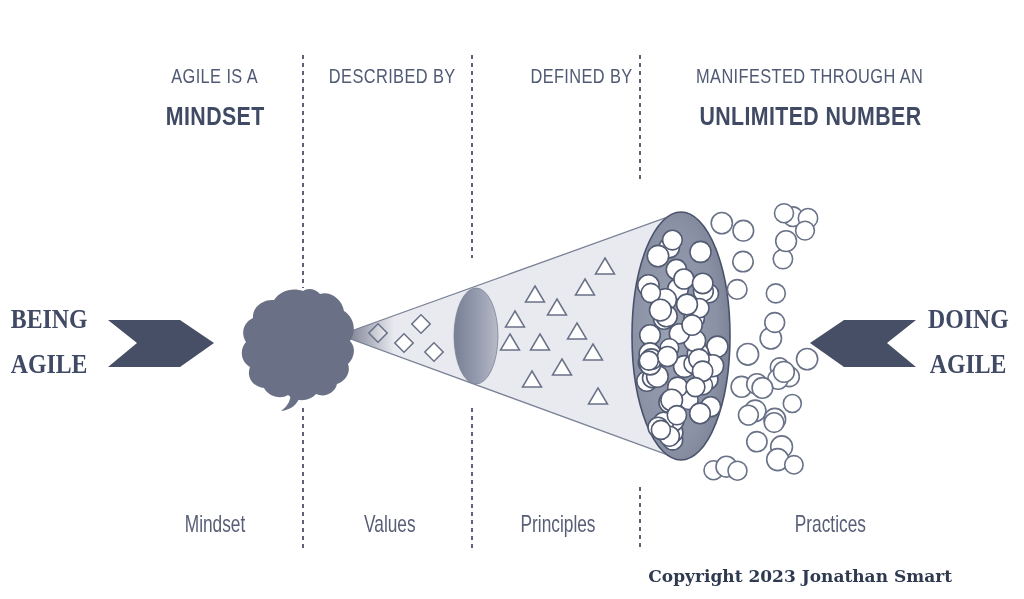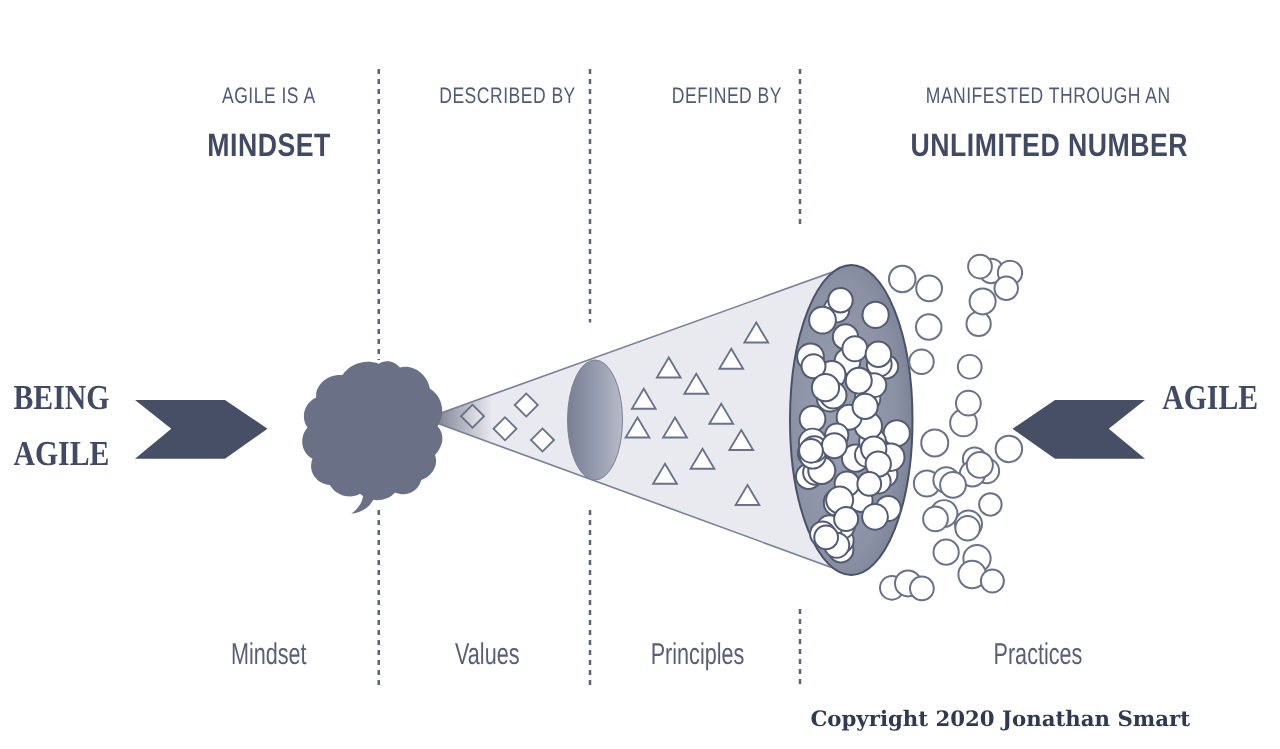--- a/index.html
+++ b/index.html
@@ -3,26 +3,26 @@
 <meta charset="utf-8">
 <style>
   html,body{margin:0;padding:0;background:#fff;}
   .canvas{position:relative;width:1024px;height:599px;background:#fff;overflow:hidden;
           font-family:"Liberation Sans",sans-serif;}
   
   .cx{display:inline-block;transform:scaleX(.78);transform-origin:50% 50%;white-space:nowrap;}
   .cxb{display:inline-block;transform:scaleX(.82);transform-origin:50% 50%;white-space:nowrap;}
   
   .col-header{position:absolute;top:56px;text-align:center;color:#515a74;}
-  .hl1{font-size:18px;font-weight:400;letter-spacing:.5px;line-height:40px;color:#515a74;}
+  .hl1{font-size:21px;font-weight:400;letter-spacing:.5px;line-height:40px;color:#515a74;}
   .hl2{font-size:26px;font-weight:700;letter-spacing:.5px;line-height:40px;color:#414a64;}
   .ch1{left:115px;width:200px;}
-  .ch2{left:306px;width:200px;text-align:center;}
+  .ch2{left:292px;width:200px;text-align:center;}
   .ch3{left:470px;width:224px;}
-  .ch4{left:684px;width:310px;}
+  .ch4{left:655px;width:310px;}
   
   .dot{position:absolute;width:2px;
        background:repeating-linear-gradient(to bottom,#5b6277 0 4px,transparent 4px 8px);}
   
   .side-label{position:absolute;top:296px;width:104px;text-align:center;
               font-family:"Liberation Serif",serif;font-weight:700;font-size:28px;
               line-height:45px;color:#414a64;}
   .side-label .cxb{transform:scaleX(.85);}
   
   .foot-label{position:absolute;top:510px;width:160px;text-align:center;
@@ -59,20 +59,21 @@
   <div class="dot" style="left:471px;top:55px;height:203px;"></div>
   <div class="dot" style="left:471px;top:408px;height:140px;"></div>
   <div class="dot" style="left:639px;top:55px;height:127px;"></div>
   <div class="dot" style="left:639px;top:487px;height:61px;"></div>
 
   <div class="side-label" style="left:-3px;">
     <div><span class="cxb">BEING</span></div>
     <div><span class="cxb">AGILE</span></div>
   </div>
   <div class="side-label" style="left:916px;">
+    <div><span class="cxb">DOING</span></div>
     <div><span class="cxb">AGILE</span></div>
   </div>
 
   <svg class="overlay" id="funnel-svg" width="1024" height="599" viewBox="0 0 1024 599">
     <defs>
       <linearGradient id="apexGrad" x1="0" y1="0" x2="1" y2="0">
         <stop offset="0" stop-color="#6a7085" stop-opacity="1"></stop>
         <stop offset="1" stop-color="#6a7085" stop-opacity="0"></stop>
       </linearGradient>
       <linearGradient id="midGrad" x1="0" y1="0" x2="1" y2="0">
@@ -221,14 +222,14 @@
 
     <polygon points="108,320 180,320 214,343 180,367 108,367 137,343" fill="#474f66"></polygon>
     <polygon points="916,320 844,320 810,343 844,367 916,367 887,343" fill="#474f66"></polygon>
   </svg>
 
   <div class="foot-label fl1"><span class="cx">Mindset</span></div>
   <div class="foot-label fl3"><span class="cx">Principles</span></div>
   <div class="foot-label fl2"><span class="cx">Values</span></div>
   <div class="foot-label fl4"><span class="cx">Practices</span></div>
 
-  <div class="copyright">Copyright 2020 Jonathan Smart</div>
+  <div class="copyright">Copyright 2023 Jonathan Smart</div>
 </div>
 
 </body></html>

